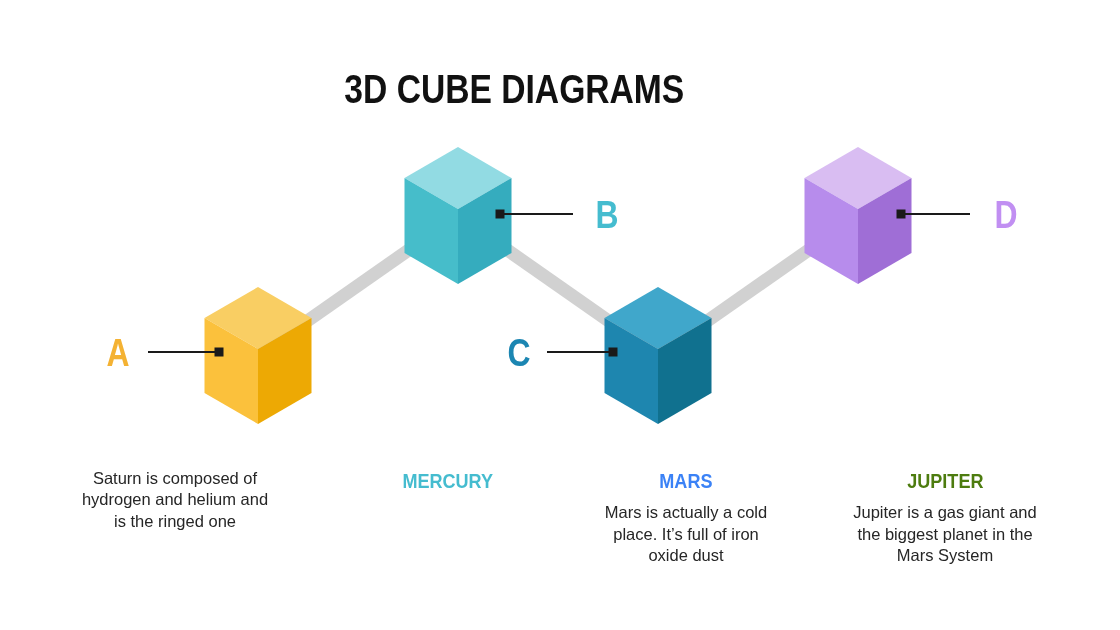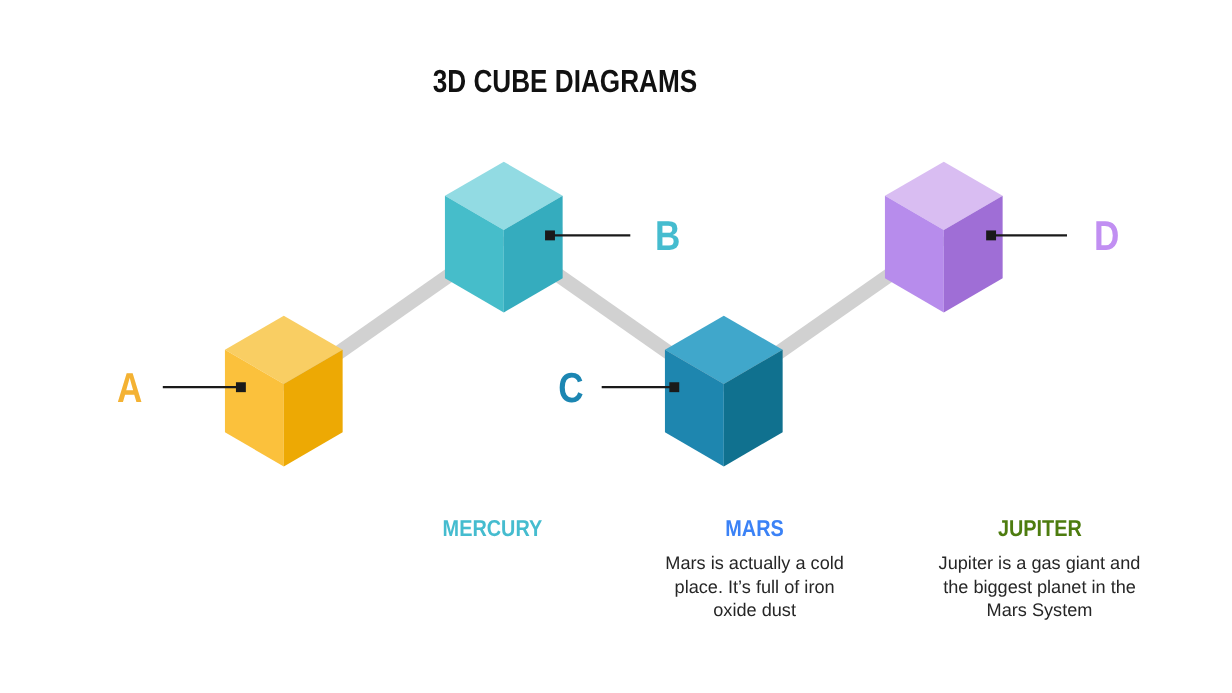--- a/index.html
+++ b/index.html
@@ -1,21 +1,21 @@
 <!DOCTYPE html>
 <html><head>
 <meta charset="utf-8">
 <style>
   html,body{margin:0;padding:0;background:#ffffff;}
   #page{position:relative;width:1120px;height:630px;background:#ffffff;overflow:hidden;
         font-family:"Liberation Sans",sans-serif;}
 
   
   #title{position:absolute;left:0;top:42px;width:1028px;text-align:center;
-         font-size:29px;font-weight:700;color:#111111;letter-spacing:0px;line-height:1;}
+         font-size:41px;font-weight:700;color:#111111;letter-spacing:0px;line-height:1;}
   #title span{display:inline-block;transform:scaleX(0.82);transform-origin:center;}
 
   
   #diagram-layer{position:absolute;left:0;top:0;width:1120px;height:630px;}
   #diagram-canvas{position:absolute;left:0;top:0;}
   .cube-letter{position:absolute;font-size:38px;font-weight:700;line-height:1;
                transform:translate(-50%,-50%) scaleX(0.84);transform-origin:center;}
 
   
   .column{position:absolute;top:468px;width:270px;text-align:center;}
@@ -58,20 +58,23 @@
         <rect x="896.5" y="209.5" width="9" height="9" fill="#1a1a1a"></rect>
       </svg>
 
   <div class="cube-letter" style="left: 118px; top: 353px; color: rgb(244, 178, 51);">A</div>
       <div class="cube-letter" style="left: 607px; top: 215px; color: rgb(69, 188, 207);">B</div>
       <div class="cube-letter" style="left: 519px; top: 353px; color: rgb(28, 134, 178);">C</div>
       <div class="cube-letter" style="left: 1006px; top: 215px; color: rgb(193, 143, 242);">D</div>
     </div>
 
   <div class="column col-0">
+    <p class="section-desc">Saturn is composed of
+hydrogen and helium and
+is the ringed one</p>
   </div>
   <div class="column col-1">
     <h2 class="section-title" style="color: rgb(69, 188, 207);"><span>MERCURY</span></h2>
   </div>
   <div class="column col-2">
     <h2 class="section-title" style="color: #3b82f6;"><span>MARS</span></h2>
     <p class="section-desc">Mars is actually a cold
 place. It’s full of iron
 oxide dust</p>
   </div>

